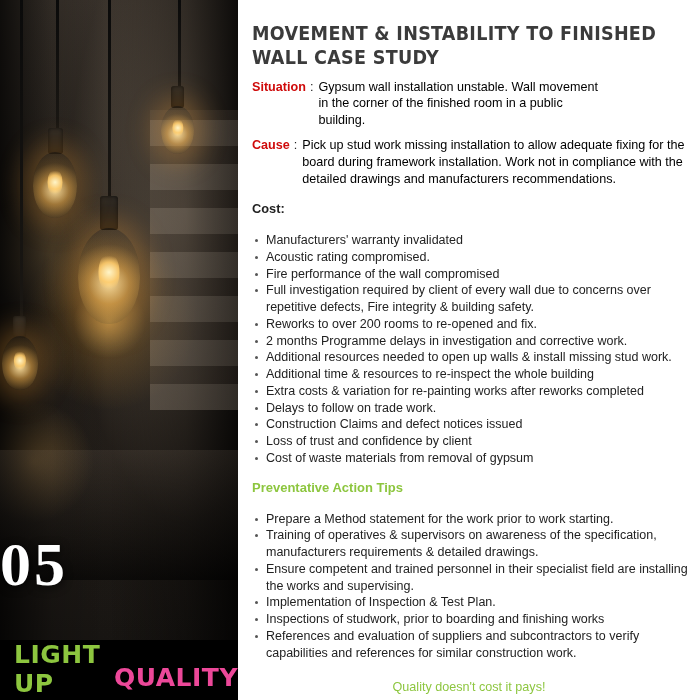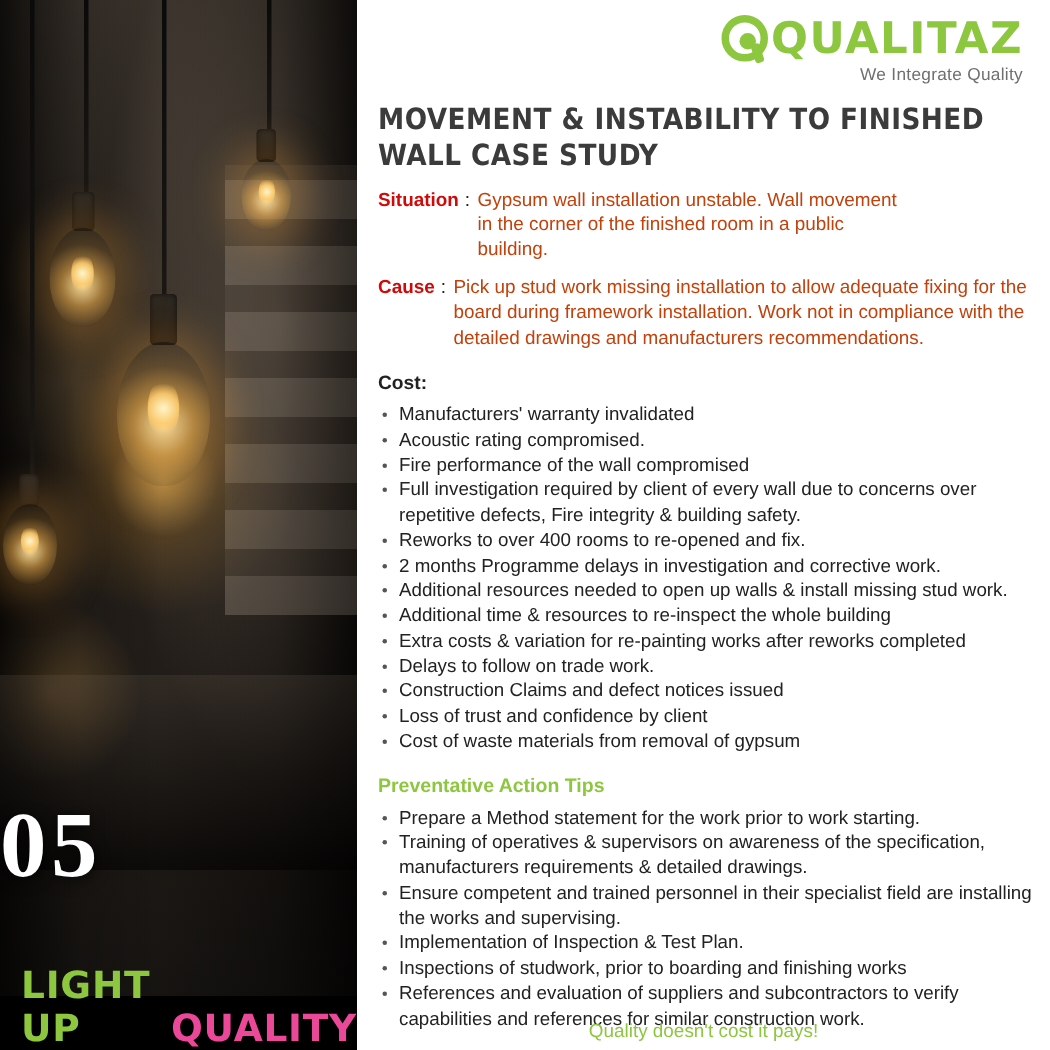--- a/index.html
+++ b/index.html
@@ -81,23 +81,23 @@
     font-family:Liberation Serif, serif;
     font-weight:bold;
     font-size:62px;
     letter-spacing:3px;
     color:#ffffff;
     text-shadow:0 2px 10px rgba(0,0,0,.8);
   }
   .left-footer {
     position:absolute;
     left:0; right:0; bottom:0;
-    height:36px;
+    height:60px;
     background:#000000;
-    display:flex; align-items:flex-end;
+    display:flex; align-items:flex-start;
     padding-left:14px;
     gap:7px;
   }
   .lf-light {
     font-family:"DejaVu Sans", sans-serif;
     font-weight:bold; font-size:25px; letter-spacing:.5px;
     color:#8dc63f;
   }
   .lf-quality {
     font-family:"DejaVu Sans", sans-serif;
@@ -181,35 +181,35 @@
     font-size:12.6px;
     white-space:nowrap;
     padding-top:1px;
   }
   .colon {
     color:#222;
     font-size:12.6px;
     padding:1px 5px 0 4px;
   }
   .body-text {
-    color:#c2410c;
+    color:#000000;
     font-size:12.6px;
     line-height:1.32;
   }
   .situation-text { max-width:285px; }
 
   .cost-head {
     margin-top:14px;
     color:#222;
     font-size:12.8px;
     font-weight:bold;
   }
 
   ul.bullets {
-    margin-top:6px;
+    margin-top:16px;
     list-style:none;
   }
   ul.bullets li {
     position:relative;
     padding-left:14px;
     font-size:12.5px;
     line-height:1.34;
     color:#222222;
   }
   ul.bullets li:before {
@@ -273,27 +273,20 @@
     <div class="big-number">05</div>
 
     <div class="left-footer">
       <span class="lf-light">LIGHT UP</span>
       <span class="lf-quality">QUALITY</span>
     </div>
   </div>
 
   <div class="right">
 
-    <div class="logo-row">
-      <div class="logo-main">
-        <span class="logo-q"></span>
-        <span class="logo-text">QUALITAZ</span>
-      </div>
-      <div class="logo-tag">We Integrate Quality</div>
-    </div>
 
     <div class="doc-title">Movement &amp; instability to finished wall case study</div>
 
     <div class="block">
       <span class="lbl">Situation</span>
       <span class="colon">:</span>
       <span class="body-text situation-text">Gypsum wall installation unstable. Wall movement in the corner of the finished room in a public building.</span>
     </div>
 
     <div class="block">
@@ -301,21 +294,21 @@
       <span class="colon">:</span>
       <span class="body-text">Pick up stud work missing installation to allow adequate fixing for the board during framework installation. Work not in compliance with the detailed drawings and manufacturers recommendations.</span>
     </div>
 
     <div class="cost-head">Cost:</div>
     <ul class="bullets" id="cost-list">
         <li>Manufacturers' warranty invalidated</li>
         <li>Acoustic rating compromised.</li>
         <li>Fire performance of the wall compromised</li>
         <li>Full investigation required by client of every wall due to concerns over repetitive defects, Fire integrity &amp; building safety.</li>
-        <li>Reworks to over 400 rooms to re-opened and fix.</li>
+        <li>Reworks to over 200 rooms to re-opened and fix.</li>
         <li>2 months Programme delays in investigation and corrective work.</li>
         <li>Additional resources needed to open up walls &amp; install missing stud work.</li>
         <li>Additional time &amp; resources to re-inspect the whole building</li>
         <li>Extra costs &amp; variation for re-painting works after reworks completed</li>
         <li>Delays to follow on trade work.</li>
         <li>Construction Claims and defect notices issued</li>
         <li>Loss of trust and confidence by client</li>
         <li>Cost of waste materials from removal of gypsum</li>
       </ul>
 

